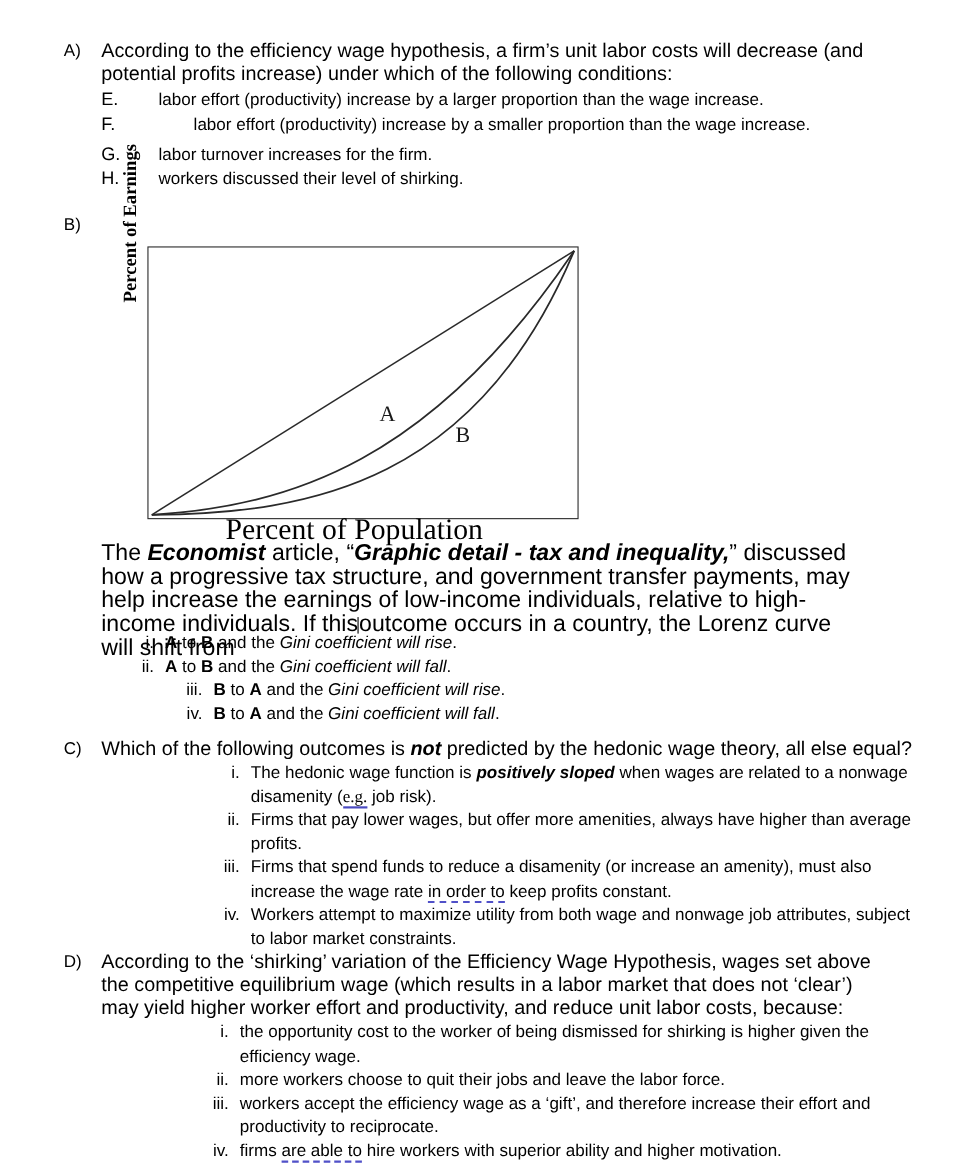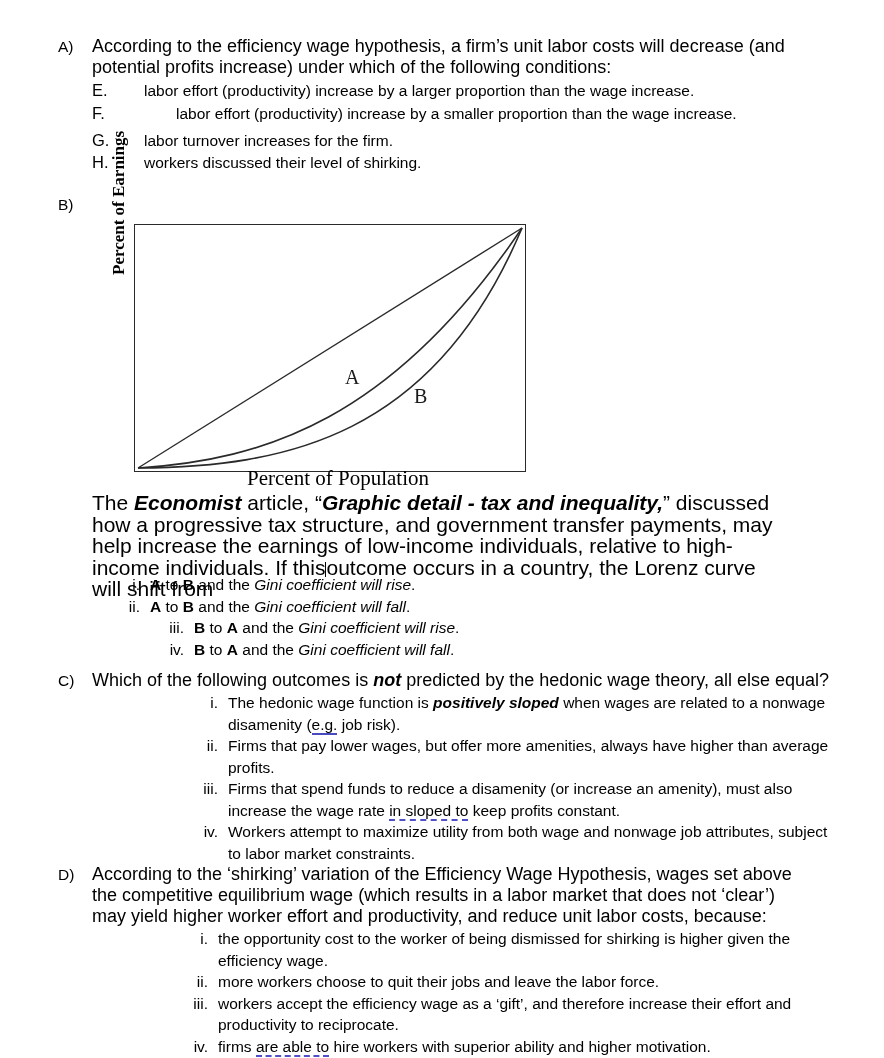--- a/index.html
+++ b/index.html
@@ -75,20 +75,21 @@
   i, .ital { font-style: italic; }
   .bi { font-weight: bold; font-style: italic; }
 
   
   .grammar {
     border-bottom: 2px dashed #5050c8;
     padding-bottom: 0px;
   }
   .grammar2 {
     border-bottom: 2px solid #4a4ac0;
+    font-family: Liberation Serif, serif;
   }
   
   .caret {
     display: inline-block;
     width: 1px;
     height: 15px;
     background: #000;
     vertical-align: -2px;
     margin: 0 0px;
   }
@@ -122,26 +123,26 @@
     font-weight: bold;
     font-size: 17px;
     letter-spacing: 0px;
     transform-origin: center center;
     transform: rotate(-90deg);
     white-space: nowrap;
   }
   .axis-label-y span { display: inline-block; }
   .axis-label-x {
     position: absolute;
-    left: 142px;
+    left: 126px;
     top: 466px;
     width: 392px;
     text-align: center;
     font-family: "Liberation Serif", serif;
-    font-size: 21px;
+    font-size: 27px;
     white-space: nowrap;
   }
   .curve-label {
     position: absolute;
     font-family: "Liberation Serif", serif;
     font-size: 20px;
     color: #1a1a1a;
   }
 </style>
 </head>
@@ -232,21 +233,21 @@
       <li class="roman-row">
         <span class="roman-marker">i.</span>
         <span class="roman-text"><span>The hedonic wage function is </span><b class="bi">positively sloped</b><span> when wages are related to a nonwage disamenity (</span><span class="grammar2">e.g.</span><span> job risk).</span></span>
       </li>
       <li class="roman-row">
         <span class="roman-marker">ii.</span>
         <span class="roman-text">Firms that pay lower wages, but offer more amenities, always have higher than average profits.</span>
       </li>
       <li class="roman-row">
         <span class="roman-marker">iii.</span>
-        <span class="roman-text"><span>Firms that spend funds to reduce a disamenity (or increase an amenity), must also increase the wage rate </span><span class="grammar">in sloped to</span><span> keep profits constant.</span></span>
+        <span class="roman-text"><span>Firms that spend funds to reduce a disamenity (or increase an amenity), must also increase the wage rate </span><span class="grammar">in order to</span><span> keep profits constant.</span></span>
       </li>
       <li class="roman-row">
         <span class="roman-marker">iv.</span>
         <span class="roman-text">Workers attempt to maximize utility from both wage and nonwage job attributes, subject to labor market constraints.</span>
       </li>
     </ul>
   </div>
 
   <div class="q-block" style="left:58px; top:864px; width:790px;">
     <div class="q-head">

